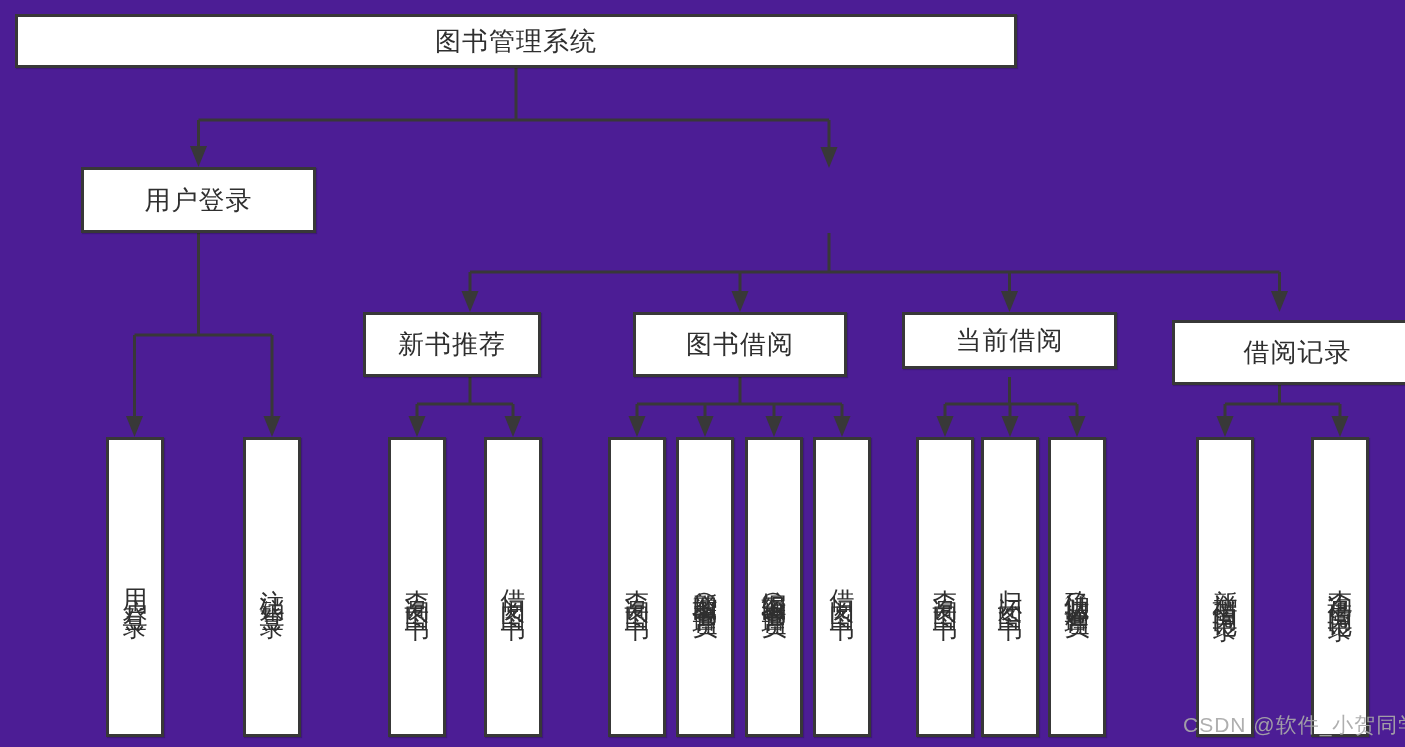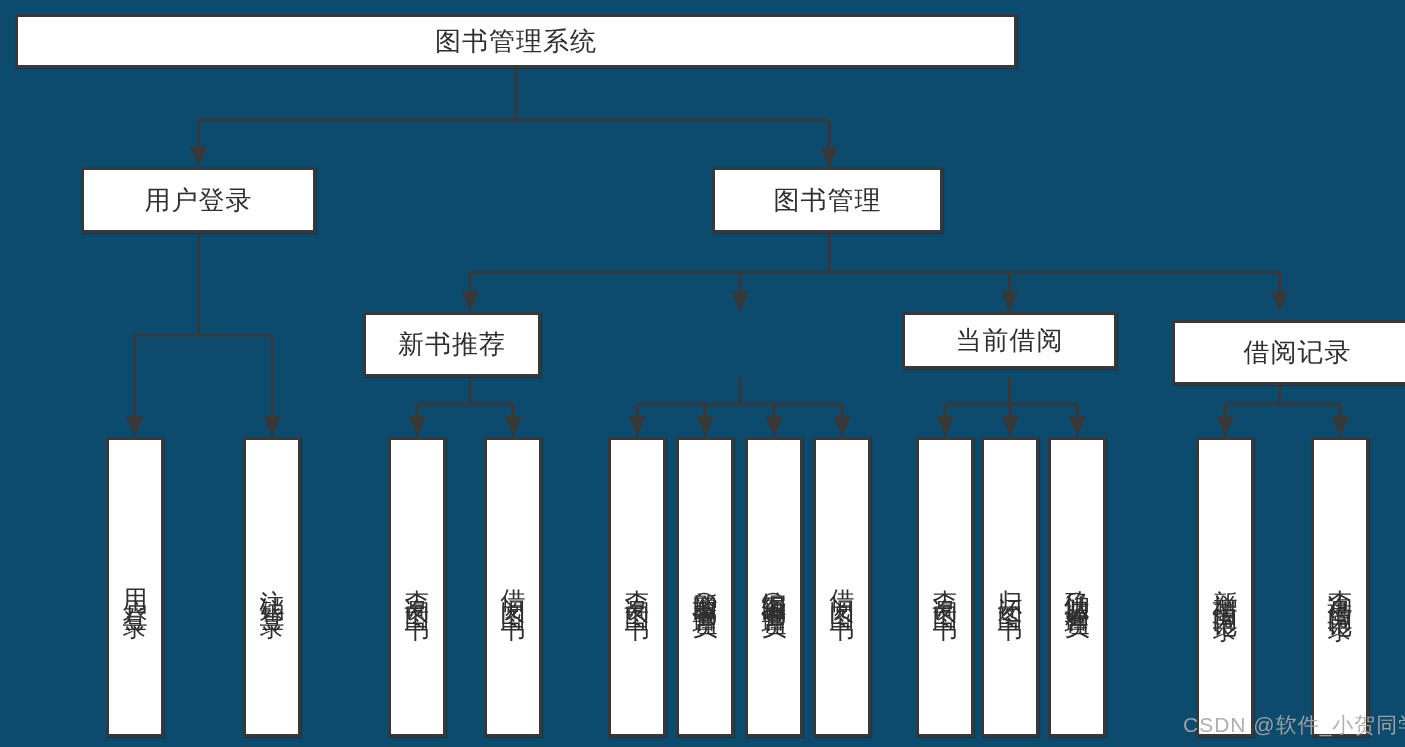--- a/index.html
+++ b/index.html
@@ -1,17 +1,17 @@
 <!DOCTYPE html>
 <html><head>
 <meta charset="utf-8">
 <style>
   html,body{margin:0;padding:0;background:#fff;}
   .stage{
-    position:relative;width:1405px;height:747px;background:#0c4a6e;overflow:hidden;
+    position:relative;width:1405px;height:747px;background:#4c1d95;overflow:hidden;
     font-family:"Liberation Sans","DejaVu Sans",sans-serif;
   }
   svg.connectors{position:absolute;left:0;top:0;width:1405px;height:747px;z-index:0;}
   .box{
     position:absolute;box-sizing:border-box;border:3px solid #383838;background:#fff;
     display:flex;align-items:center;justify-content:center;color:#2f2f2f;z-index:1;
     box-shadow:1px 1px 1px rgba(0,0,0,0.18);
   }
   .hbox{font-size:26px;letter-spacing:1px;white-space:nowrap;}
   .vbox{width:58px;top:437px;height:300px;}
@@ -68,23 +68,23 @@
       <polygon points="1001.5,416 1018.5,416 1010,437"></polygon>
       <polygon points="1068.5,416 1085.5,416 1077,437"></polygon>
       <polygon points="1216.5,416 1233.5,416 1225,437"></polygon>
       <polygon points="1331.5,416 1348.5,416 1340,437"></polygon>
     </g>
   </svg>
 
   <div class="box hbox" style="left:15px;top:14px;width:1002px;height:54px;">图书管理系统</div>
 
   <div class="box hbox" style="left:81px;top:167px;width:235px;height:66px;">用户登录</div>
-  <div class="box hbox" style="left:712px;top:167px;width:231px;height:66px;">图书管理</div>
 
   <div class="box hbox" style="left:363px;top:312px;width:178px;height:65px;">新书推荐</div>
+  <div class="box hbox" style="left:633px;top:312px;width:214px;height:65px;">图书借阅</div>
   <div class="box hbox" style="left:902px;top:312px;width:215px;height:57px;">当前借阅</div>
   <div class="box hbox" style="left:1172px;top:320px;width:251px;height:65px;">借阅记录</div>
 
   <div class="box vbox" style="left:106px;">
     <span class="ls4">用户登录</span>
   </div>
   <div class="box vbox" style="left:243px;">
     <span class="ls4">注销登录</span>
   </div>
 

